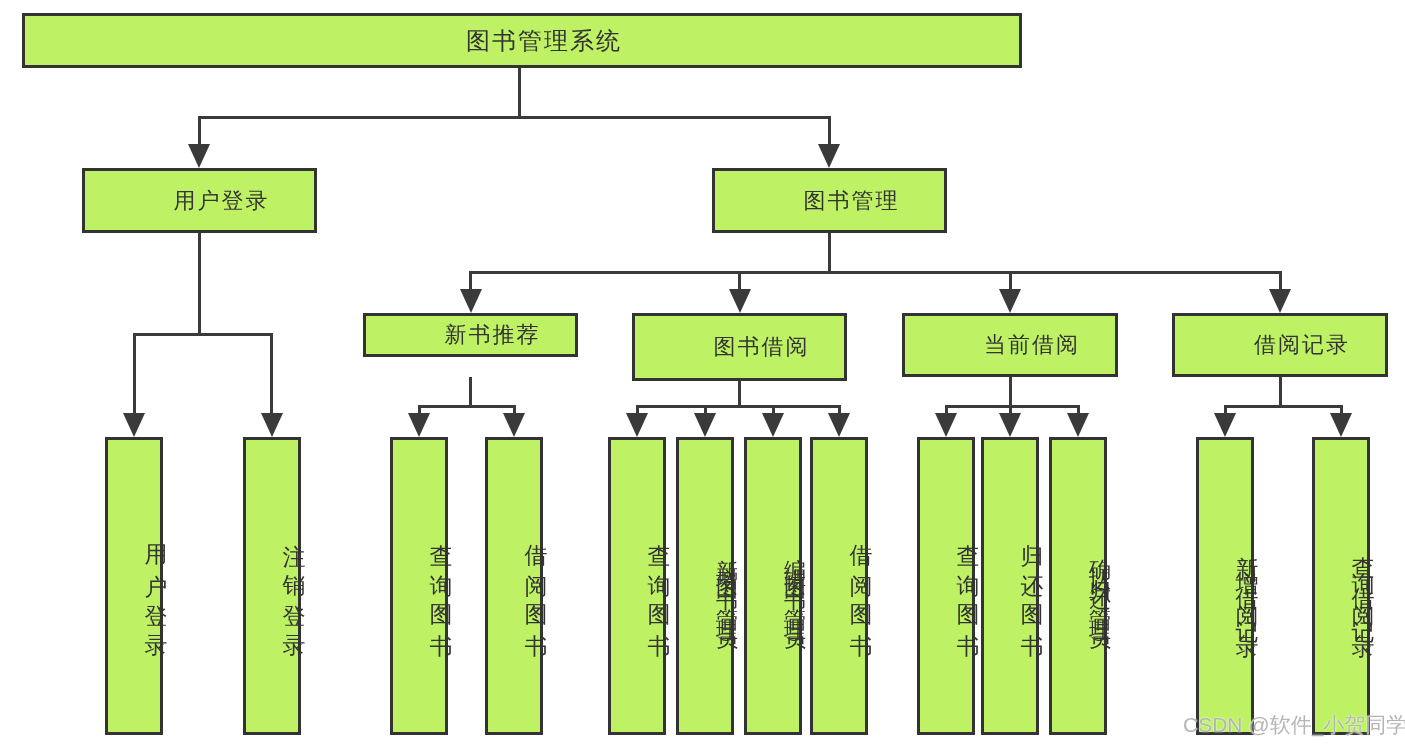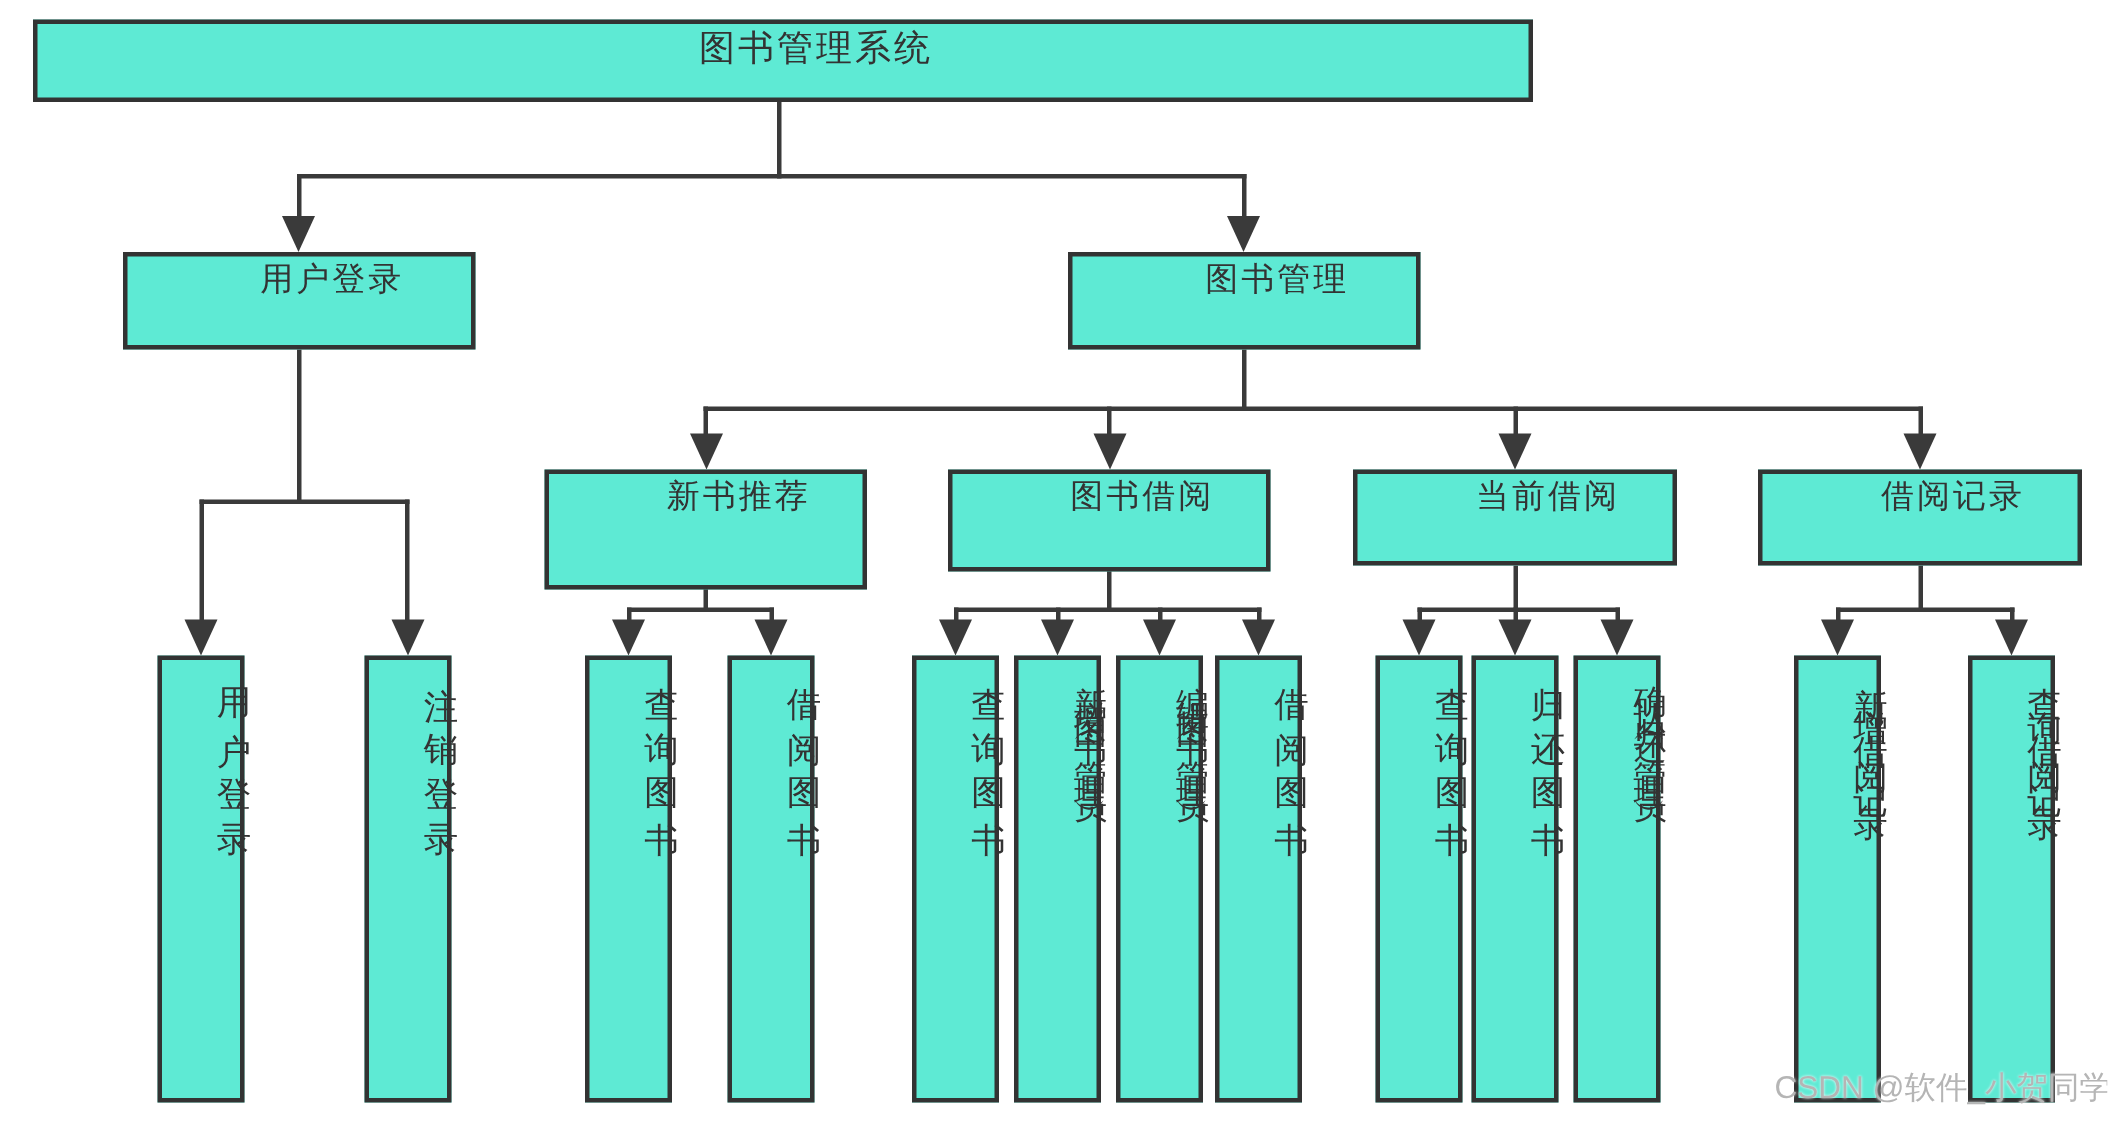--- a/index.html
+++ b/index.html
@@ -7,23 +7,23 @@
     position:relative;
     width:1405px;height:747px;
     background:#ffffff;
     font-family:"Liberation Sans","DejaVu Sans",sans-serif;
     overflow:hidden;
   }
   .node{
     position:absolute;
     box-sizing:border-box;
     border:3px solid #333333;
-    background:#5eead4;
+    background:#bef264;
     display:flex;
-    align-items:flex-start;
+    align-items:center;
     justify-content:center;
     color:#333333;
     padding-left:44px;
   }
   .node.h span{
     font-size:22px;
     letter-spacing:2px;
     white-space:nowrap;
   }
   .node.root span{font-size:24px;}
@@ -126,21 +126,21 @@
     <span>图书管理系统</span>
   </div>
 
   <div class="node h" style="left:82px;top:168px;width:235px;height:65px;">
     <span>用户登录</span>
   </div>
   <div class="node h" style="left:712px;top:168px;width:235px;height:65px;">
     <span>图书管理</span>
   </div>
 
-  <div class="node h" style="left:363px;top:313px;width:215px;height:80px;">
+  <div class="node h" style="left:363px;top:313px;width:215px;height:44px;">
     <span>新书推荐</span>
   </div>
   <div class="node h" style="left:632px;top:313px;width:215px;height:68px;">
     <span>图书借阅</span>
   </div>
   <div class="node h" style="left:1172px;top:313px;width:216px;height:64px;">
     <span>借阅记录</span>
   </div>
   <div class="node h" style="left:902px;top:313px;width:216px;height:64px;">
     <span>当前借阅</span>

